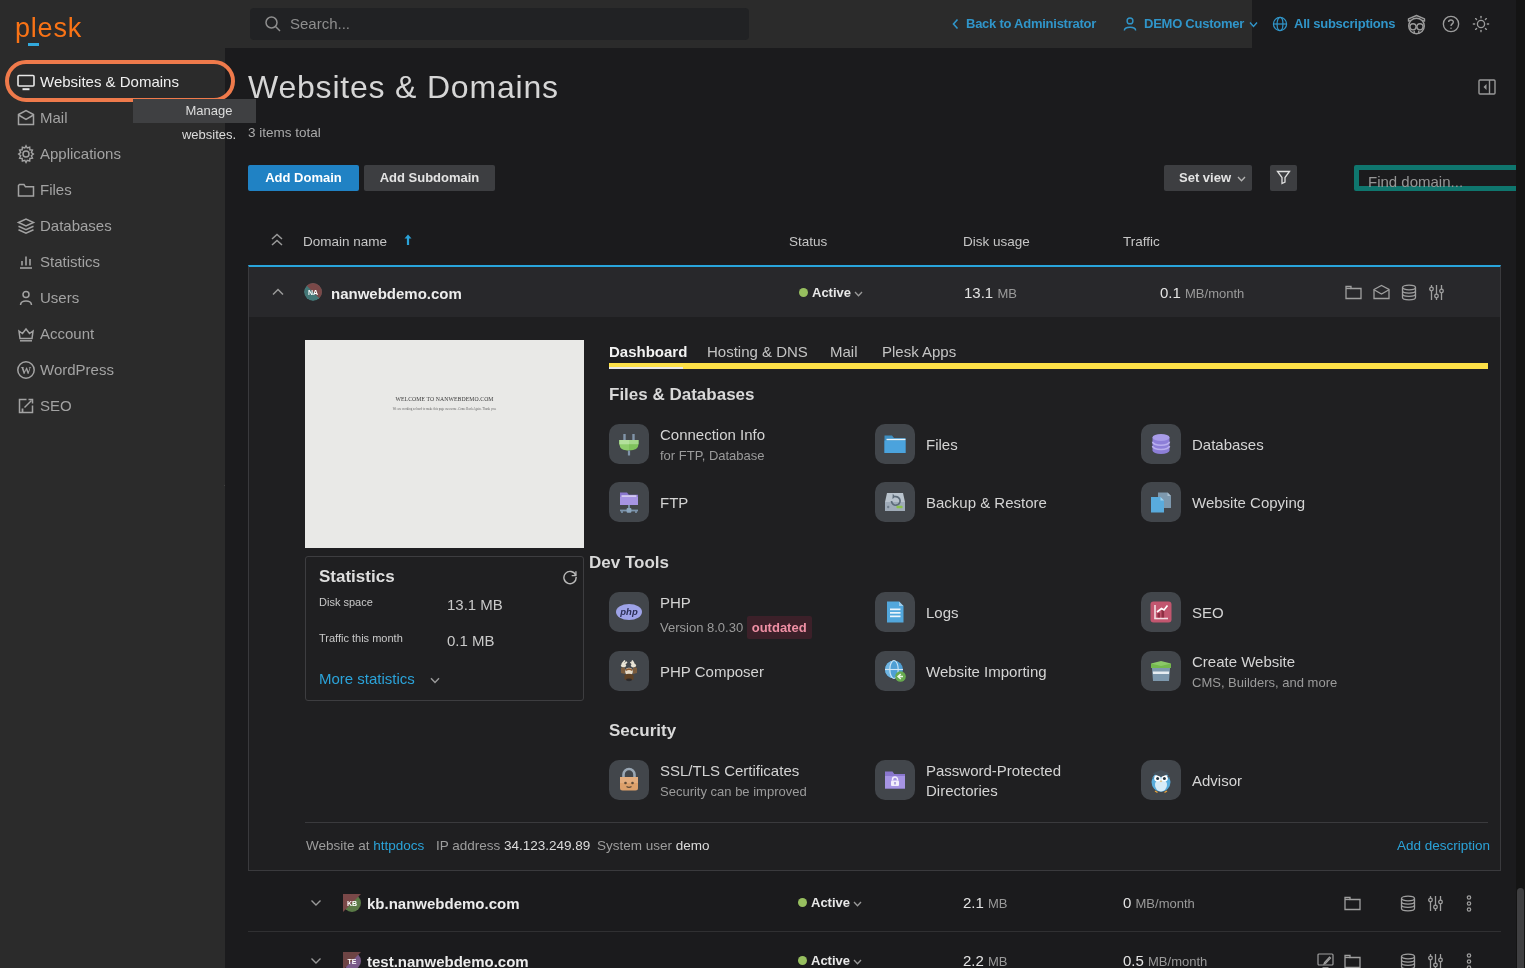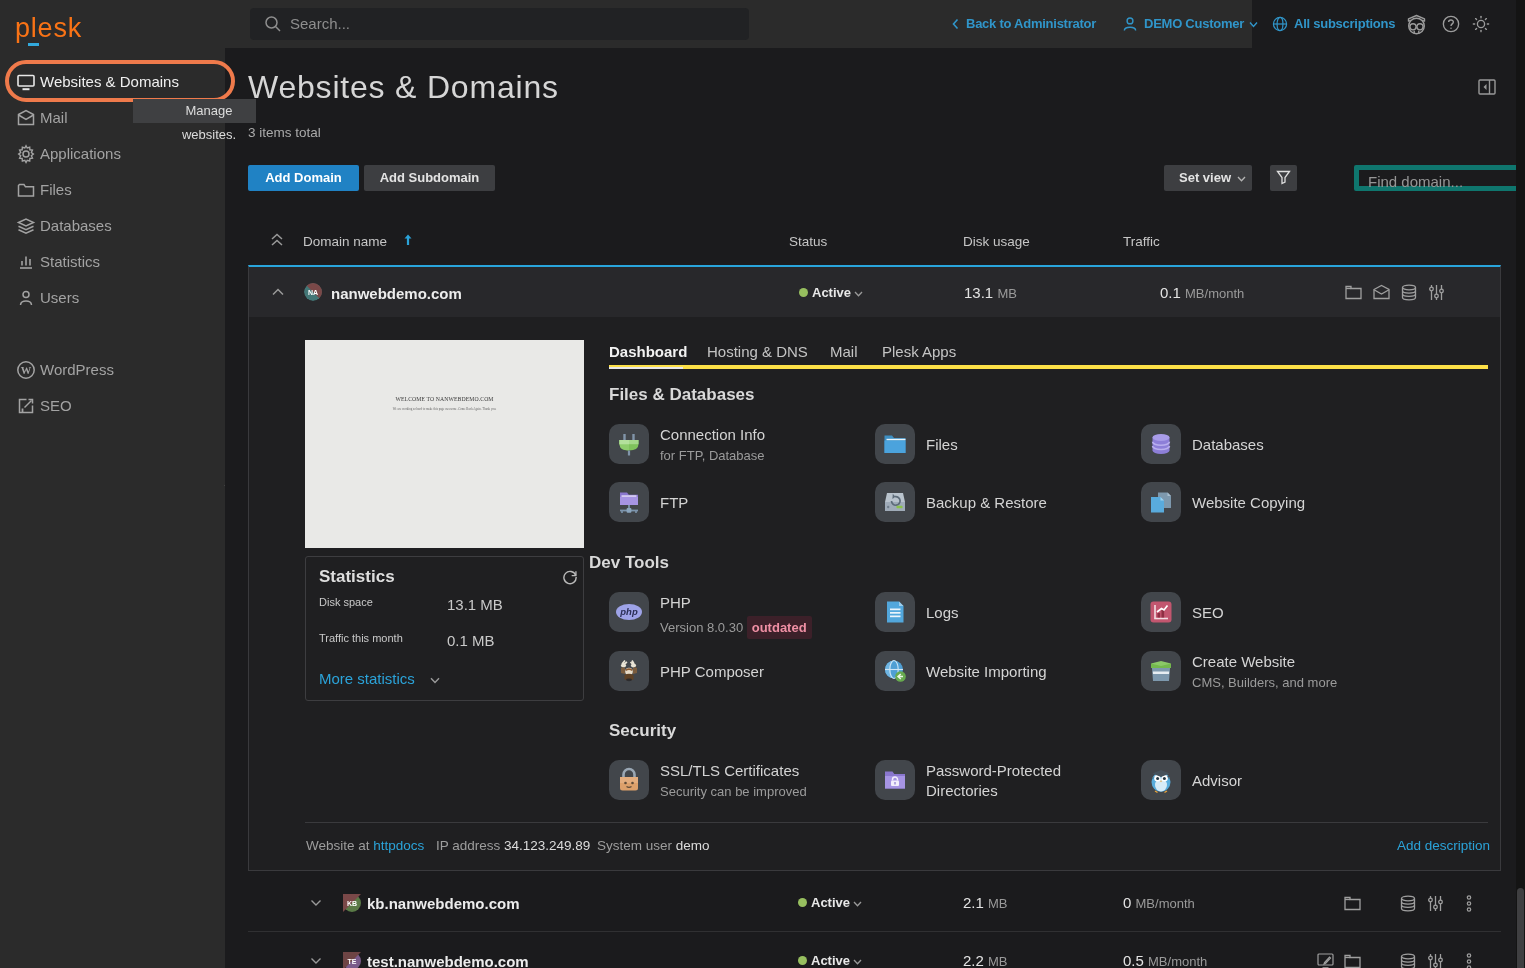--- a/index.html
+++ b/index.html
@@ -58,21 +58,21 @@
 
 #preview { position:absolute; left:56px; top:73px; width:279px; height:208px; background:#e9e9e7; }
 #preview .t1 { position:absolute; left:0; top:56px; width:279px; text-align:center; font-family:"Liberation Serif",serif; font-size:10px; color:#3a3a3a; letter-spacing:0.2px; transform:scale(0.57); transform-origin:center top; }
 #preview .t2 { position:absolute; left:0; top:67px; width:279px; text-align:center; font-family:"Liberation Serif",serif; font-size:7px; color:#666; transform:scale(0.44); transform-origin:center top; }
 #statcard { position:absolute; left:56px; top:289px; width:279px; height:145px; border:1px solid #3d3d40; border-radius:3px; }
 #statcard .title { position:absolute; left:13px; top:10px; font-size:17px; font-weight:700; color:#dedede; }
 #statcard .lbl { position:absolute; left:13px; font-size:11px; color:#c9c9c9; }
 #statcard .v { position:absolute; left:141px; font-size:15px; color:#c9c9c9; }
 #statcard .more { position:absolute; left:13px; top:113px; font-size:15px; color:#2ba3d9; }
 
-#tabs { position:absolute; left:360px; top:73px; width:879px; height:29px; border-bottom:4px solid #fde047; font-size:15px; color:#c4c4c4; }
+#tabs { position:absolute; left:360px; top:73px; width:879px; height:29px; border-bottom:6px solid #fde047; font-size:15px; color:#c4c4c4; }
 #tabs .tab { position:absolute; top:3px; }
 #tabs .tab.on { color:#f2f2f2; font-weight:700; }
 #tabs .uline { position:absolute; left:0; top:27px; width:74px; height:2px; background:#e8e8e8; }
 
 .sechead { position:absolute; font-size:17px; font-weight:700; color:#d9d9d9; }
 .tile { position:absolute; width:40px; height:40px; background:#42464b; border-radius:10px; }
 .tlabel { position:absolute; font-size:15px; color:#d4d4d4; white-space:nowrap; }
 .tsub { position:absolute; font-size:13px; color:#9b9b9b; white-space:nowrap; }
 .badge { display:inline-block; background:#3c2029; color:#ef8fa4; font-weight:700; padding:4px 5px; border-radius:2px; }
 
@@ -195,20 +195,27 @@
         <line x1="14" y1="13.5" x2="14" y2="7"></line>
       </svg>
     <span class="lbl">Statistics</span>
   </div>
   <div class="navitem" style="top:280px;">
     <svg class="ico" viewBox="0 0 20 20" fill="none" stroke="#a3a3a3" stroke-width="1.5">
         <circle cx="10" cy="6.5" r="3"></circle>
         <path d="M4.5 17 C4.5 11.5 15.5 11.5 15.5 17"></path>
       </svg>
     <span class="lbl">Users</span>
+  </div>
+  <div class="navitem" style="top:316px;">
+    <svg class="ico" viewBox="0 0 20 20" fill="none" stroke="#a3a3a3" stroke-width="1.5">
+        <path d="M3 7 L6.5 9.5 L10 5 L13.5 9.5 L17 7 L16 14.5 L4 14.5 Z"></path>
+        <path d="M4 16.8 L16 16.8"></path>
+      </svg>
+    <span class="lbl">Account</span>
   </div>
   <div class="navitem" style="top:352px;">
     <svg class="ico" viewBox="0 0 20 20">
         <circle cx="10" cy="10" r="8.2" fill="none" stroke="#a3a3a3" stroke-width="1.5"></circle>
         <text x="10" y="13.7" text-anchor="middle" font-size="10.5" font-weight="bold" fill="#a3a3a3" font-family="Liberation Serif">W</text>
       </svg>
     <span class="lbl">WordPress</span>
   </div>
   <div class="navitem" style="top:388px;">
     <svg class="ico" viewBox="0 0 20 20" fill="none" stroke="#a3a3a3" stroke-width="1.5">

